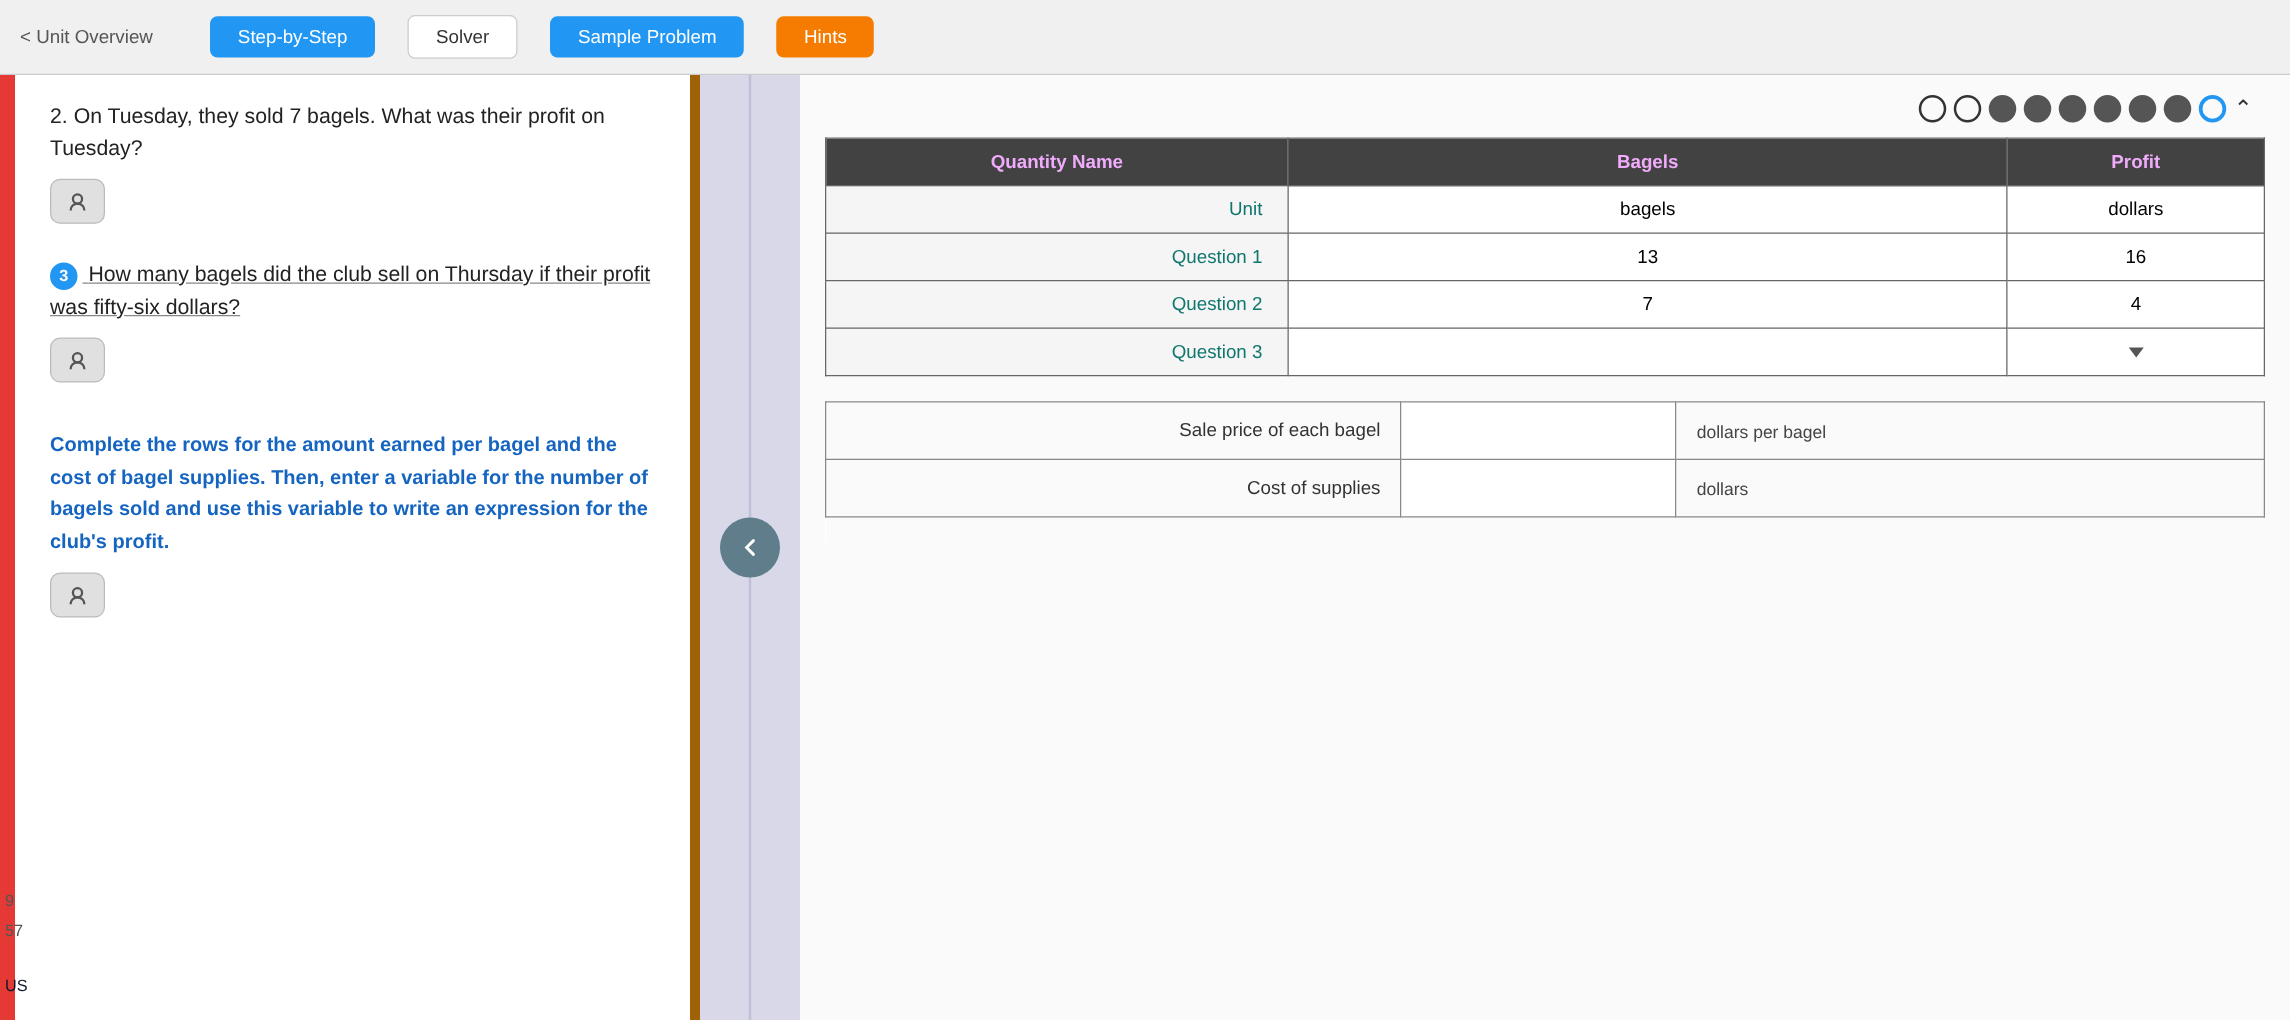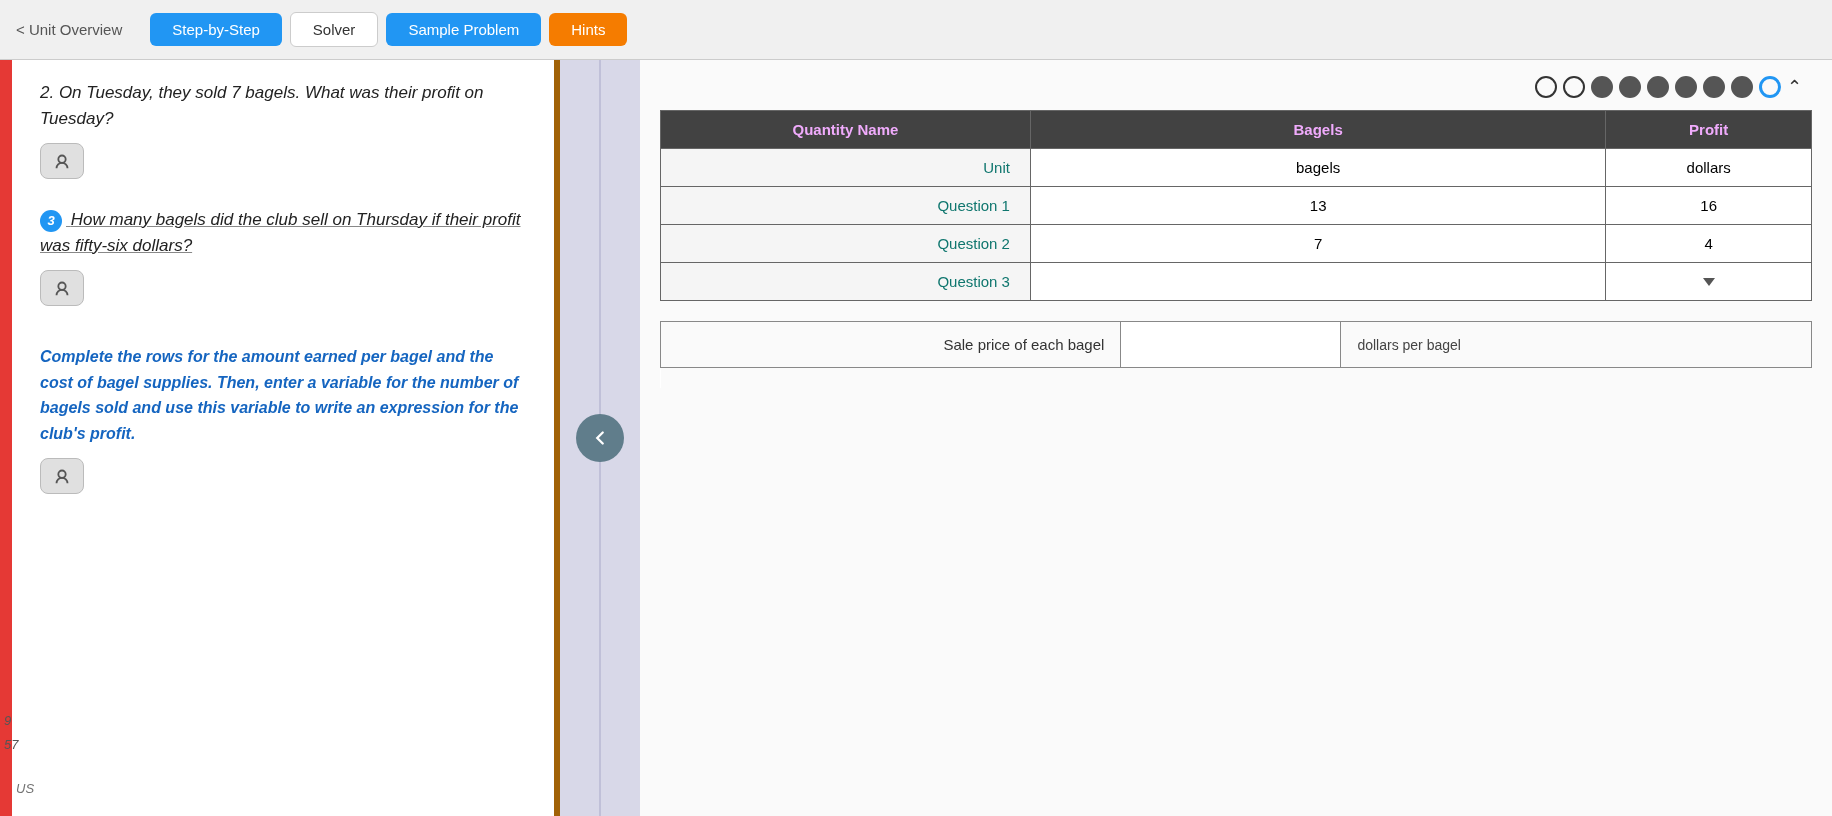--- a/index.html
+++ b/index.html
@@ -31,20 +31,21 @@
       align-items: center;
       gap: 4px;
     }
     .nav-btn {
       padding: 8px 22px;
       border-radius: 6px;
       border: none;
       cursor: pointer;
       font-size: 15px;
       font-weight: 500;
+      margin-left: 18px;
     }
     .nav-btn-blue {
       background: #2196f3;
       color: white;
     }
     .nav-btn-orange {
       background: #f57c00;
       color: white;
     }
     .nav-btn-outline {
@@ -57,24 +58,23 @@
     .main-content {
       display: flex;
       height: calc(816px - 60px);
     }
 
     
     .left-panel {
       width: 560px;
       padding: 20px 24px;
       background: white;
-      border-right: 6px solid #a16207;
+      border-right: 8px solid #a16207;
       overflow-y: auto;
       position: relative;
-      font-style: italic;
     }
 
     .question-block {
       margin-bottom: 28px;
     }
 
     .question-text-2 {
       font-size: 17px;
       color: #222;
       line-height: 1.5;
@@ -301,23 +301,23 @@
       bottom: 60px;
       left: 4px;
       font-size: 13px;
       color: #555;
       line-height: 1.8;
     }
 
     .bottom-us {
       position: absolute;
       bottom: 20px;
-      left: 16px;
+      left: 4px;
       font-size: 13px;
-      color: #737373;
+      color: #0f172a;
     }
   </style>
 </head>
 <body>
 
 <div class="top-nav">
   <a class="nav-back">&lt; Unit Overview</a>
   <button class="nav-btn nav-btn-blue">Step-by-Step</button>
   <button class="nav-btn nav-btn-outline">Solver</button>
   <button class="nav-btn nav-btn-blue">Sample Problem</button>
@@ -442,20 +442,27 @@
       <tbody>
 
         <tr>
           <td class="row-label">Sale price of each bagel</td>
           <td class="input-area">
             <input class="lower-input" type="text" value="" style="">
           </td>
           <td class="unit-label">dollars per bagel</td>
         </tr>
 
+        <tr>
+          <td class="row-label">Cost of supplies</td>
+          <td class="input-area">
+            <input class="lower-input" type="text" value="" style="">
+          </td>
+          <td class="unit-label">dollars</td>
+        </tr>
 
         <tr>
           <td colspan="3" style="height:14px; border:none; background:#fafafa;"></td>
         </tr>
 
       </tbody>
     </table>
 
   </div>
 </div>

